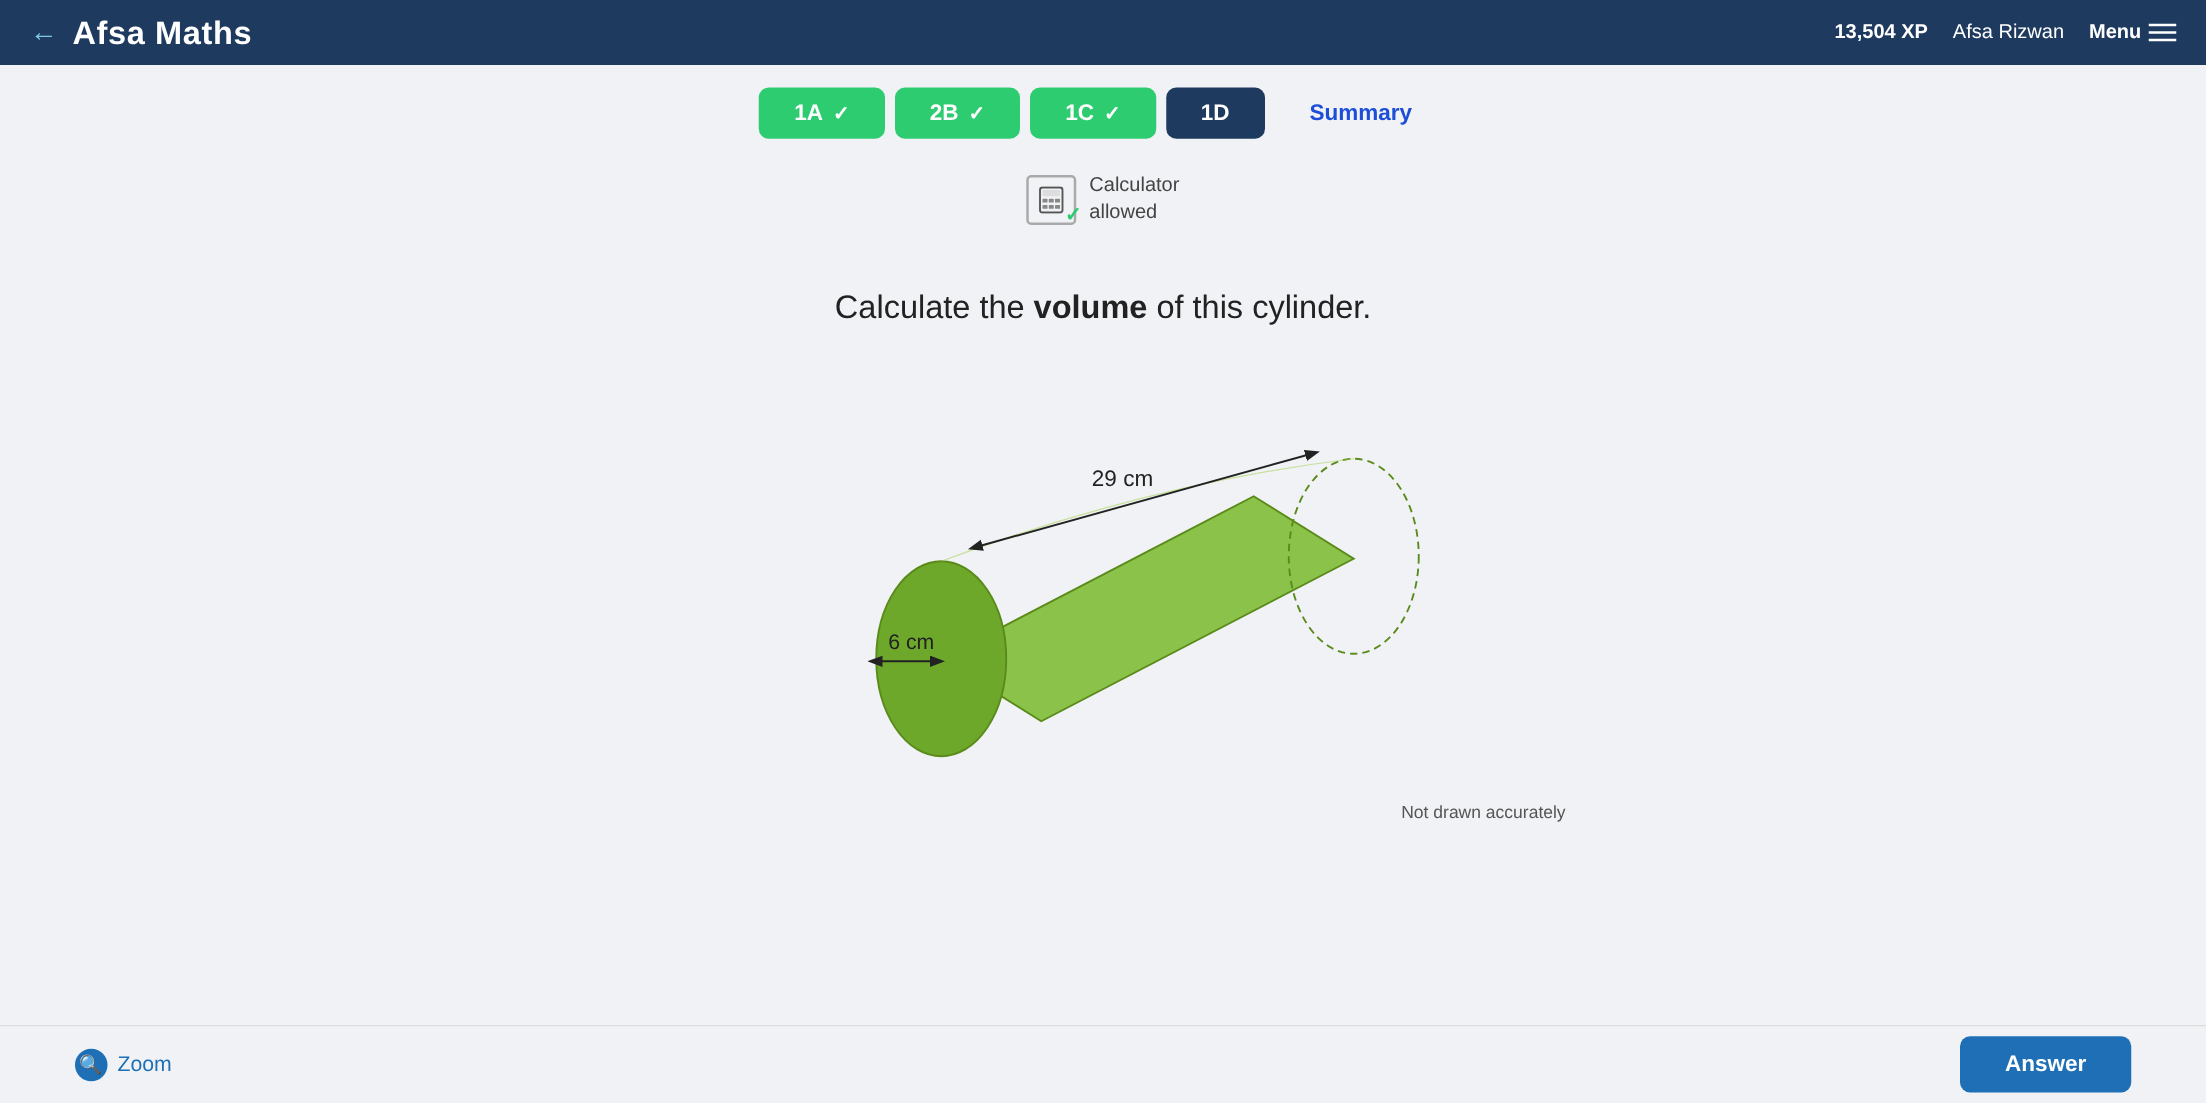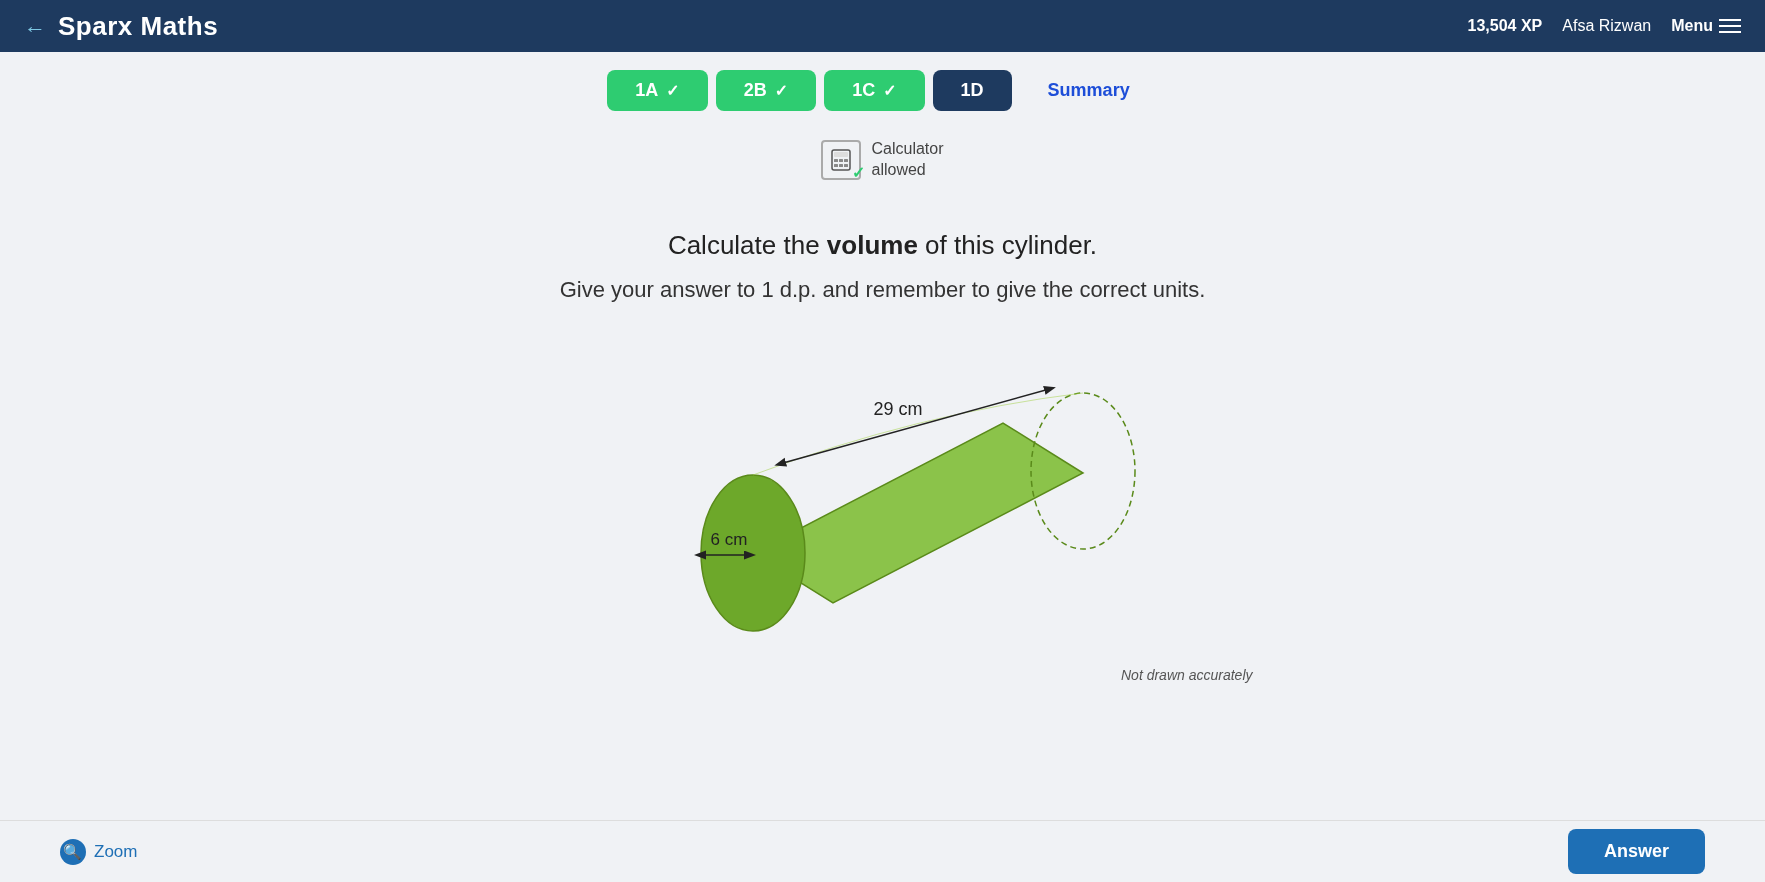--- a/index.html
+++ b/index.html
@@ -199,21 +199,20 @@
       width: 100%;
       height: 100%;
     }
 
     .not-drawn {
       position: absolute;
       bottom: 10px;
       right: -80px;
       font-size: 14px;
       color: #555;
-      font-style: italic;
     }
     .zoom-btn {
       display: flex;
       align-items: center;
       gap: 8px;
       font-size: 17px;
       color: #1e6fb5;
       cursor: pointer;
       font-weight: 500;
     }
@@ -239,21 +238,21 @@
       cursor: pointer;
       border: none;
     }
   </style>
 </head>
 <body>
 
 <div class="header">
   <div class="header-left">
     <span class="back-arrow">←</span>
-    <span class="brand-title">Sparx Maths</span>
+    <span class="brand-title">Afsa Maths</span>
   </div>
   <div class="header-right">
     <span class="xp-text">13,504 XP</span>
     <span class="user-name">Afsa Rizwan</span>
     <div class="menu-btn">
       <span>Menu</span>
       <div class="hamburger">
         <span></span>
           <span></span>
           <span></span>
@@ -304,21 +303,20 @@
         <div>Calculator</div>
         <div>allowed</div>
       </div>
     </div>
   </div>
 
   <div class="question-area">
     <div class="question-line1">
       <span>Calculate the </span><strong>volume</strong><span> of this cylinder.</span>
     </div>
-    <div class="question-line2">Give your answer to 1 d.p. and remember to give the correct units.</div>
   </div>
 
   <div class="diagram-area">
     <svg class="cylinder-svg" viewBox="0 0 580 360" xmlns="http://www.w3.org/2000/svg">
 
       <g transform="translate(60, 30)">
 
         <path d="M 100,190 L 350,60 L 430,110 L 180,240 Z" fill="#8bc34a" stroke="#5a8a1a" stroke-width="1.5"></path>
 
         <ellipse cx="100" cy="190" rx="52" ry="78" fill="#6da82a" stroke="#5a8a1a" stroke-width="1.5"></ellipse>

